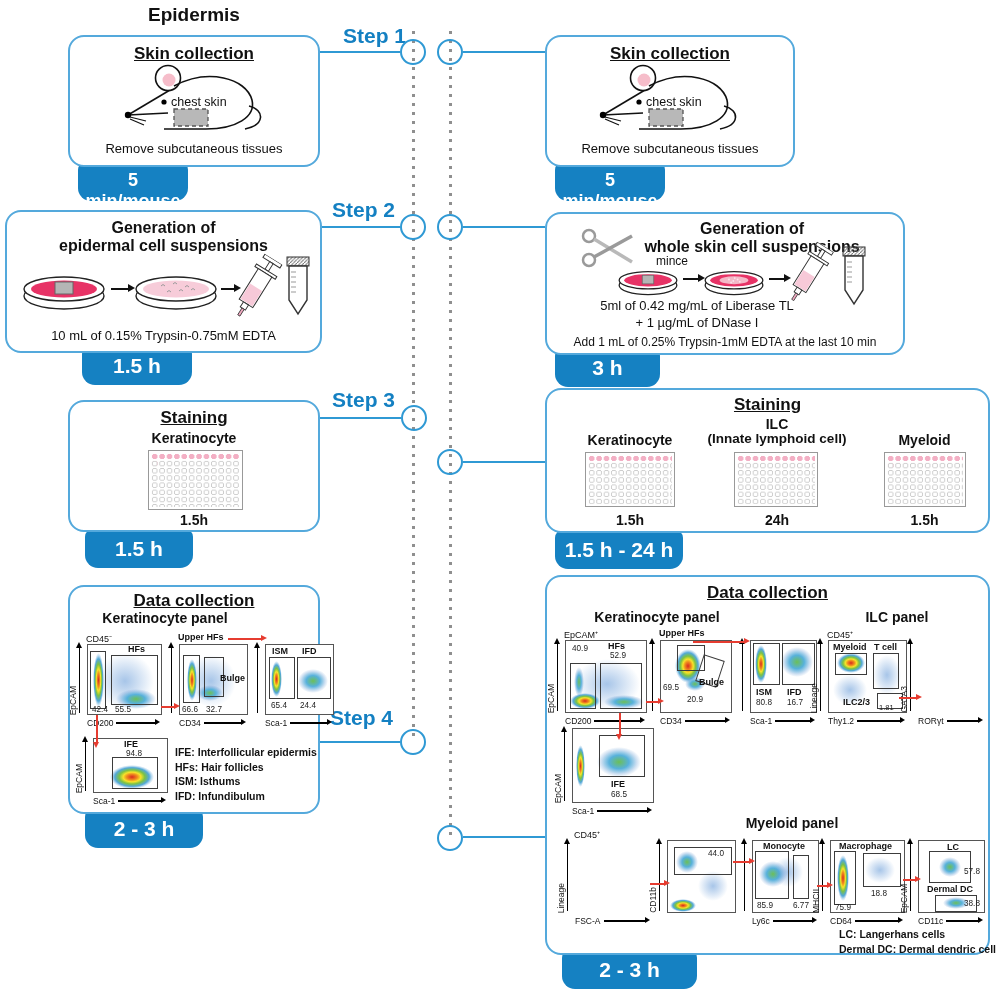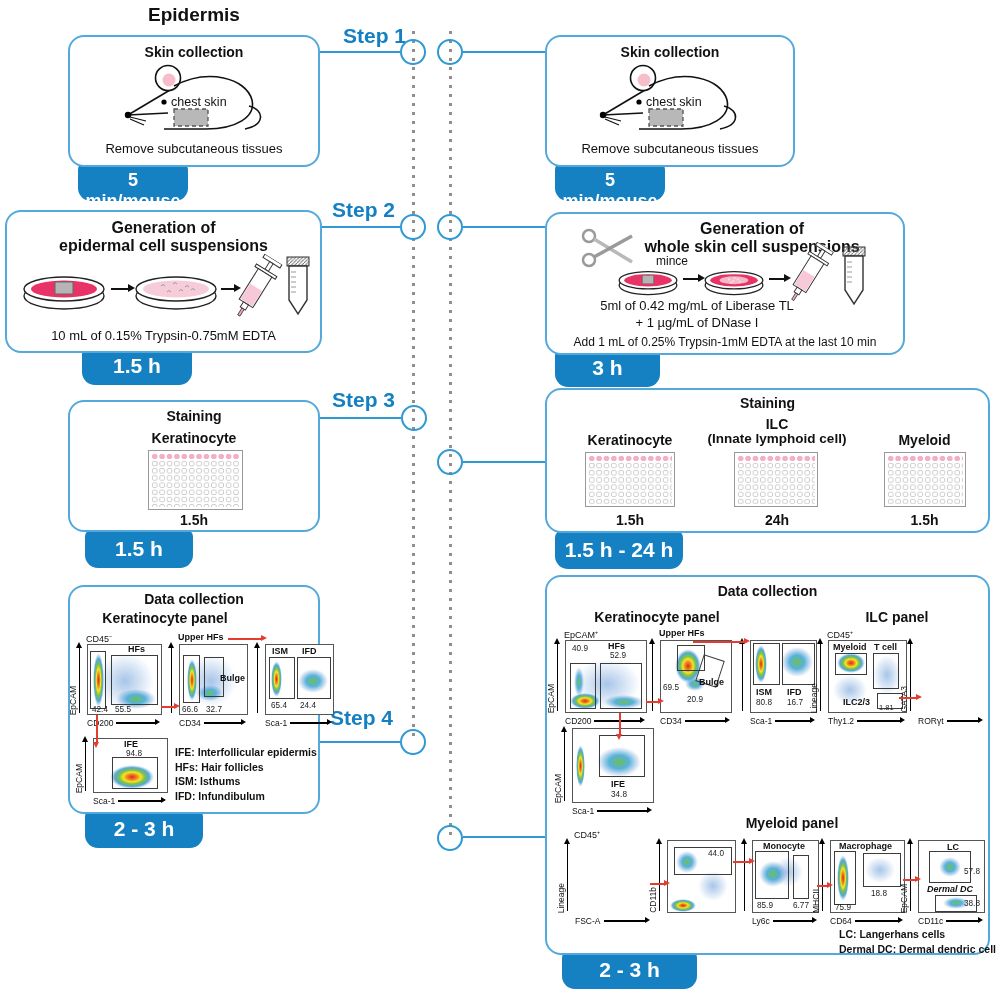--- a/index.html
+++ b/index.html
@@ -7,21 +7,21 @@
 .canvas { position:relative; width:996px; height:996px; background:#fff;
   font-family:"Liberation Sans", sans-serif; color:#111; overflow:hidden; }
 .abs { position:absolute; }
 .ctr { text-align:center; }
 .h1 { font-size:19px; font-weight:bold; }
 .step { font-size:21px; font-weight:bold; color:#1480c2; }
 .sbox { position:absolute; background:#fff; border:2px solid #54a9dc; border-radius:16px; z-index:2; }
 .badge { position:absolute; background:#1581c2; color:#fff; font-weight:bold; text-align:center;
   border-radius:9px 9px 13px 13px; z-index:1; font-size:21px; padding-top:9px; height:40px; }
 .badge.sm { font-size:18px; }
-.bt { font-size:14px; font-weight:bold; }
+.bt { font-size:17px; font-weight:bold;text-decoration:underline; }
 .bt2 { font-size:16px; font-weight:bold; line-height:19px; }
 .pn { font-size:14px; font-weight:bold; }
 .pn2 { font-size:13.5px; font-weight:bold; }
 .nt13 { font-size:13px; }
 .nt12 { font-size:12px; }
 .tm { font-size:14px; font-weight:bold; }
 .lg { font-size:10.5px; font-weight:bold; line-height:14.5px; white-space:nowrap; }
 .dots { position:absolute; width:5px; z-index:0;
   background-image:radial-gradient(circle, #8f8f8f 1.7px, rgba(0,0,0,0) 2px);
   background-size:5px 9px; background-repeat:repeat-y; background-position:center top; }
@@ -454,21 +454,21 @@
     </div>
 
     <div class="fp nt" style="left:12px;top:150px;width:95px;height:90px;">
       <div class="yax"></div>
       <div class="ylab">EpCAM</div>
       <div class="frame">
         <div class="bb hot" style="left:3px;top:16px;width:9px;height:42px;"></div>
         <div class="bb cool" style="left:24px;top:18px;width:44px;height:30px;"></div>
         <div class="g" style="left:26px;top:6px;width:46px;height:42px;"></div>
         <div class="gl" style="left:38px;top:50px;">IFE</div>
-        <div class="gn" style="left:38px;top:61px;">34.8</div>
+        <div class="gn" style="left:38px;top:61px;">68.5</div>
       </div>
       <div class="xax">
           <span>Sca-1</span>
           <span class="ln"></span>
         </div>
     </div>
 
     <div class="abs ctr pn" style="left:95px;top:238px;width:300px;">Myeloid panel</div>
 
     <div class="fp" style="left:15px;top:252px;width:90px;height:98px;">
@@ -531,21 +531,21 @@
     <div class="fp nt" style="left:358px;top:262px;width:80px;height:88px;">
       <div class="yax"></div>
       <div class="ylab">EpCAM</div>
       <div class="frame">
         <div class="bb cool" style="left:20px;top:16px;width:22px;height:20px;"></div>
         <div class="bb cool" style="left:24px;top:56px;width:26px;height:12px;"></div>
         <div class="g" style="left:10px;top:10px;width:42px;height:32px;"></div>
         <div class="g" style="left:16px;top:54px;width:42px;height:17px;"></div>
         <div class="gl" style="left:28px;top:1px;">LC</div>
         <div class="gn" style="left:45px;top:26px;">57.8</div>
-        <div class="gl" style="left:8px;top:43px;font-style:italic;">Dermal DC</div>
+        <div class="gl" style="left:8px;top:43px;">Dermal DC</div>
         <div class="gn" style="left:45px;top:58px;">38.8</div>
       </div>
       <div class="xax">
           <span>CD11c</span>
           <span class="ln"></span>
         </div>
     </div>
 
     <div class="abs lg" style="left:292px;top:350px;">
       <div>LC: Langerhans cells</div>

